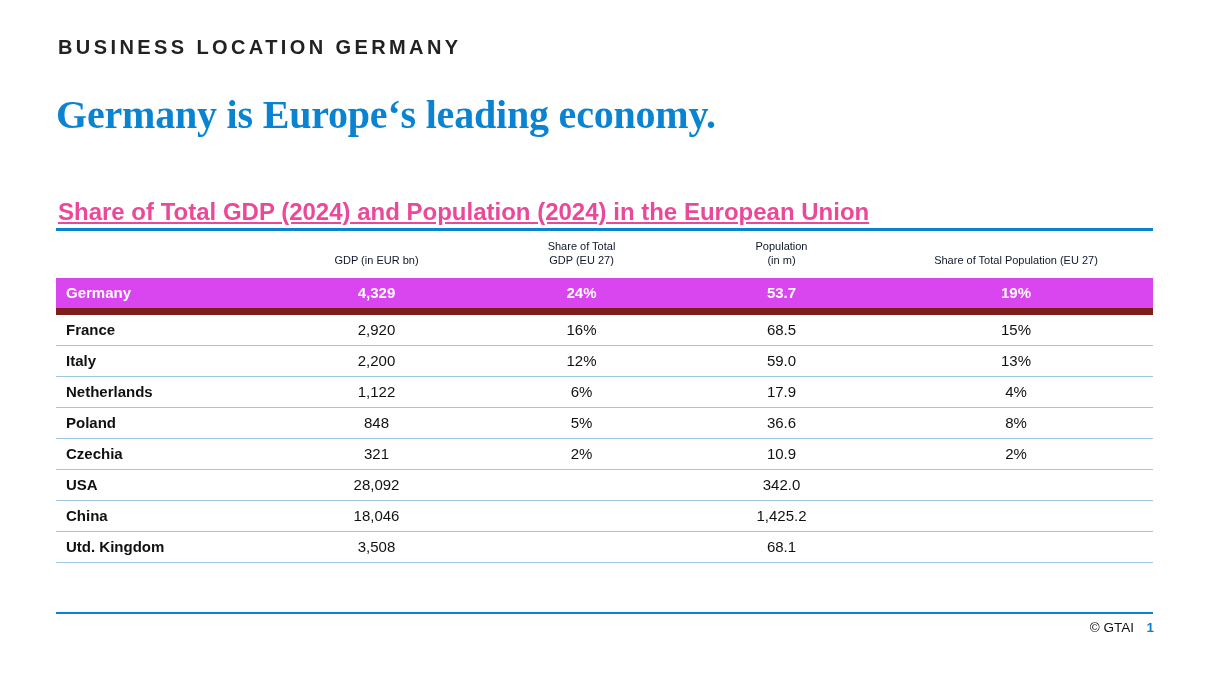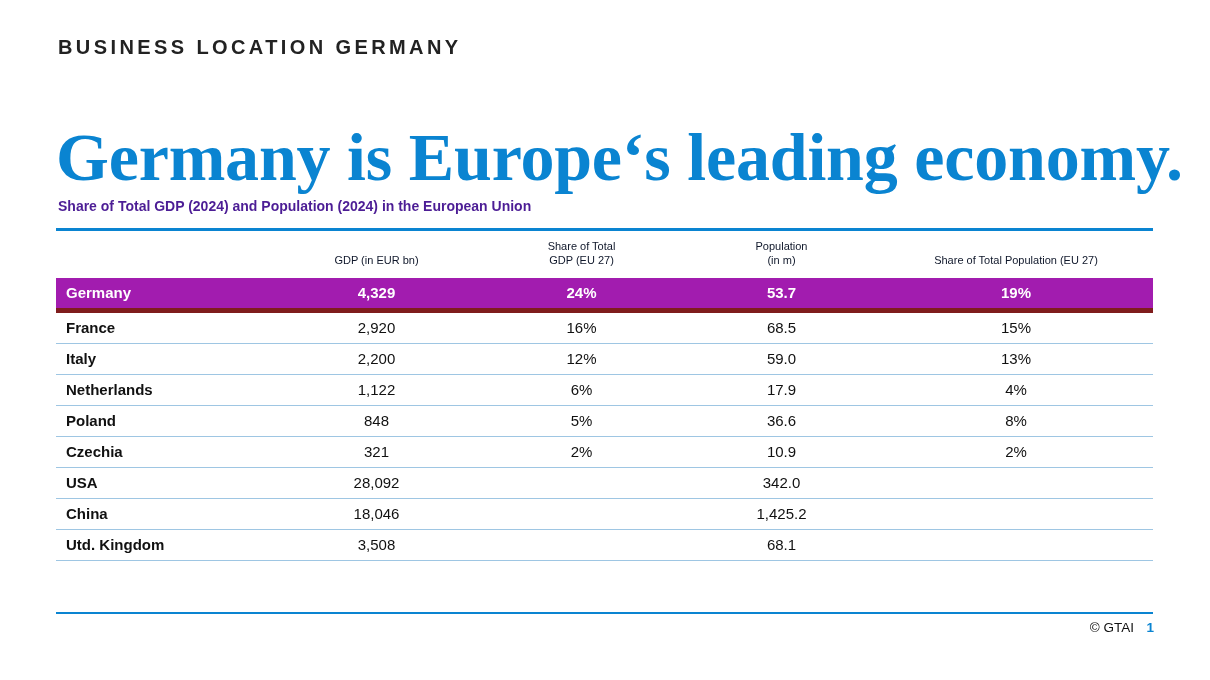--- a/index.html
+++ b/index.html
@@ -26,35 +26,36 @@
     top: 36px;
     font-size: 20px;
     font-weight: 600;
     letter-spacing: 3.4px;
     color: #222222;
     font-family: "Liberation Sans", sans-serif;
   }
   .headline {
     position: absolute;
     left: 56px;
-    top: 72px;
+    top: 64px;
     font-family: "Liberation Serif", serif;
     font-weight: bold;
-    font-size: 68px;
+    font-size: 40px;
     color: #0a84d1;
     letter-spacing: -0.2px;
     white-space: nowrap;
   }
   .section-title {
     position: absolute;
     left: 58px;
     top: 198px;
-    font-size: 14px;
-    font-weight: bold;
-    color: #4c1d95;
+    font-size: 24px;
+    font-weight: bold;
+    color: #ec4899;
+    text-decoration: underline;
   }
   .rule-top {
     position: absolute;
     left: 56px;
     top: 228px;
     width: 1097px;
     height: 2.5px;
     background: #0a84d1;
   }
   table.data {
@@ -90,24 +91,24 @@
     text-align: center;
     border-bottom: 1px solid #9ec6e3;
     white-space: nowrap;
   }
   table.data tbody td.name {
     text-align: left;
     padding-left: 10px;
     font-weight: bold;
   }
   table.data tbody tr.highlight td {
-    background: #a21caf;
+    background: #d946ef;
     color: #ffffff;
     font-weight: bold;
-    border-bottom: 5px solid #7f1d1d;
+    border-bottom: 7px solid #7f1d1d;
   }
   table.data tbody tr.first-row td {
     border-top: none;
   }
   table.data tbody tr.group-break td {
     border-bottom: 1px solid #9ec6e3;
   }
   .footer-rule {
     position: absolute;
     left: 56px;

